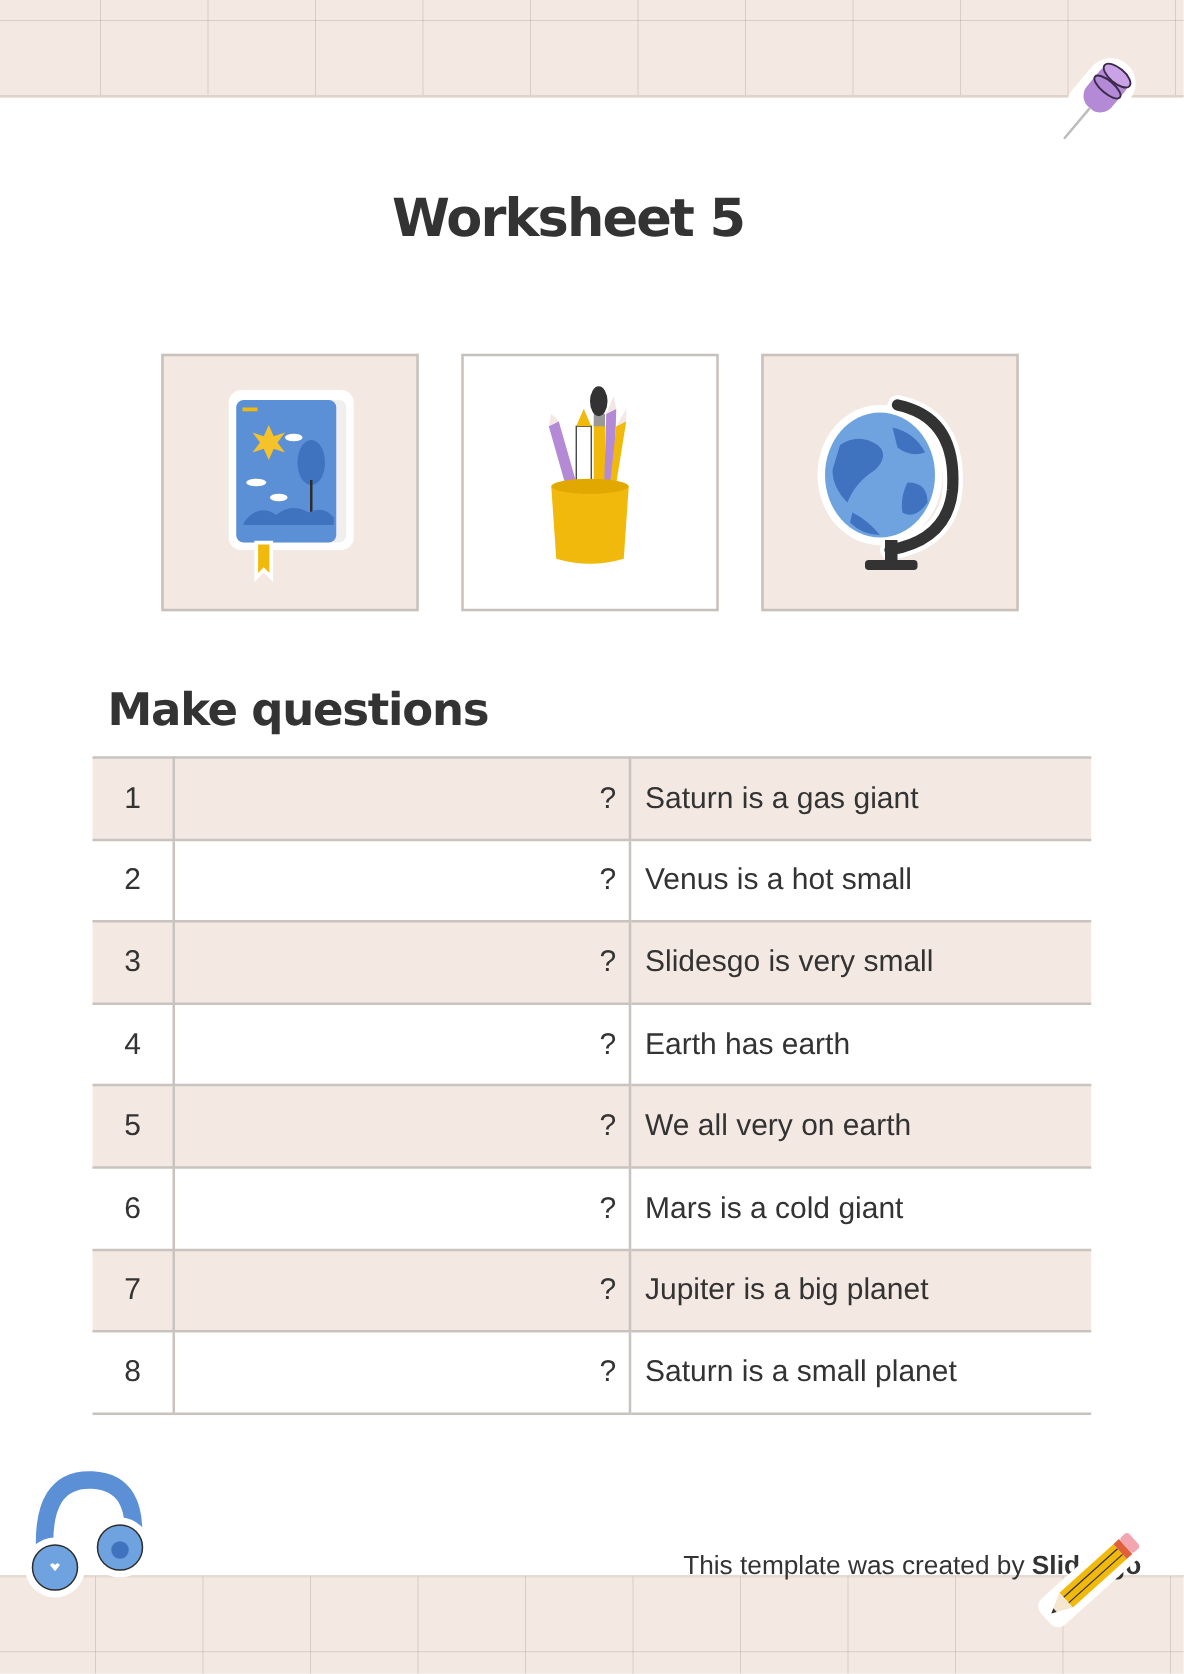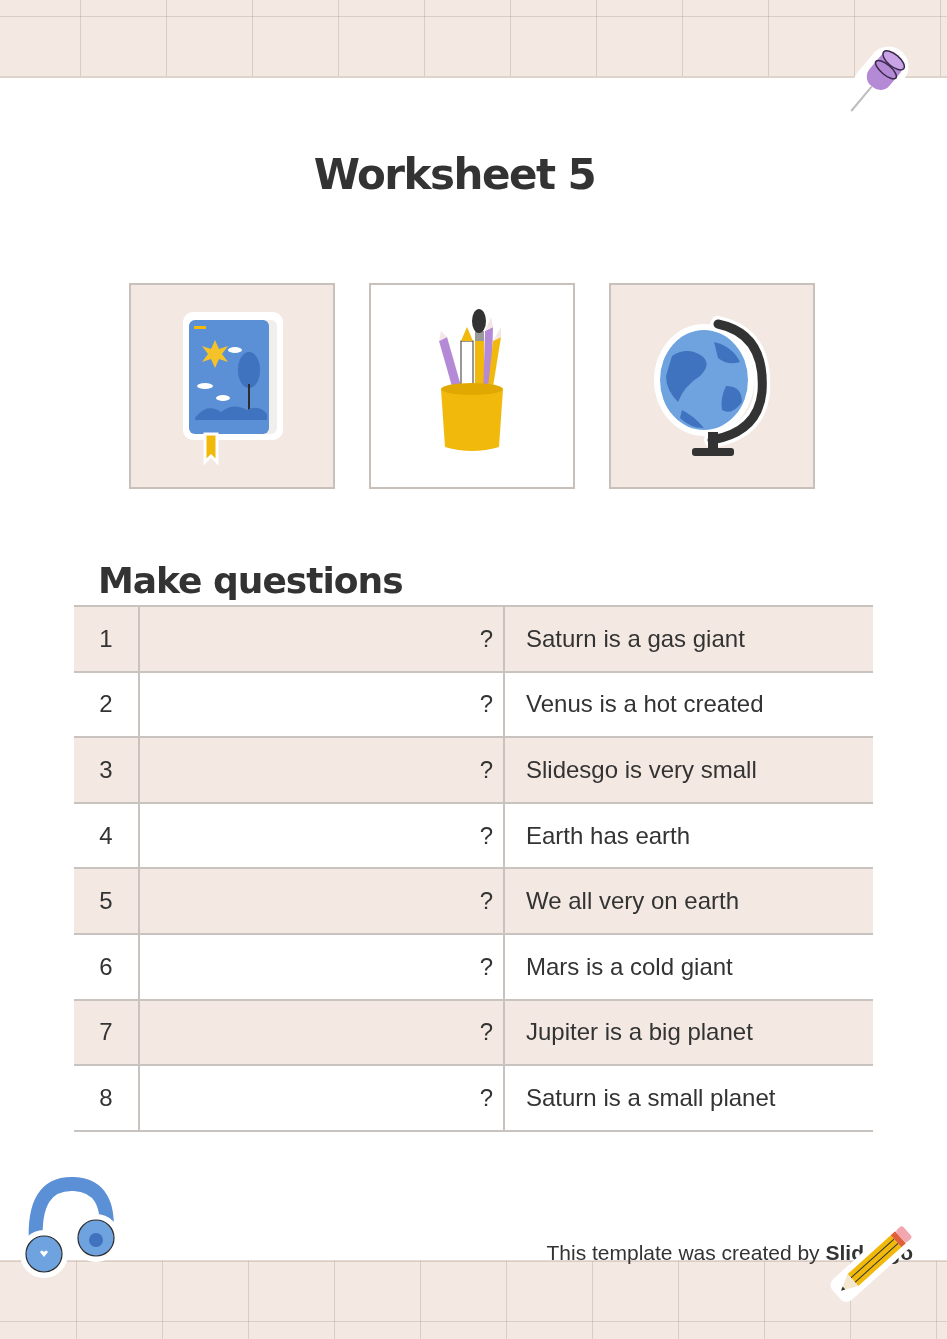--- a/index.html
+++ b/index.html
@@ -8,27 +8,27 @@
     background-image:
       linear-gradient(to right, rgba(170,150,140,0.35) 1px, transparent 1px),
       linear-gradient(to bottom, rgba(170,150,140,0.35) 1px, transparent 1px);
     background-size:86px 60px; }
   .band-top { top:0; height:76px; background-position:-6px 16px; border-bottom:2px solid #e0d3ca; }
   .band-bottom { top:1260px; height:79px; background-position:-10px 0px; border-top:1px solid #e6dad2; }
   .title { position:absolute; top:150px; left:0; width:909px; text-align:center; font-family:"DejaVu Sans", sans-serif; font-weight:900; font-size:42px; letter-spacing:-1.5px; color:#333333; margin:0; }
   .card { position:absolute; top:283px; width:206px; height:206px; border:2px solid #c8c0bb; box-sizing:border-box; display:flex; align-items:center; justify-content:center; }
   .card.beige { background:#f3e9e2; }
   .card.white { background:#ffffff; }
-  .subtitle { position:absolute; top:548px; left:86px; font-family:"DejaVu Sans", sans-serif; font-weight:900; font-size:36px; letter-spacing:-1px; color:#333333; margin:12px; }
+  .subtitle { position:absolute; top:548px; left:86px; font-family:"DejaVu Sans", sans-serif; font-weight:900; font-size:36px; letter-spacing:-1px; color:#333333; margin:0; }
   table.q { position:absolute; top:605px; left:74px; width:799px; border-collapse:collapse; }
   table.q td { height:63.6px; border-top:2px solid #c9c3bf; border-bottom:2px solid #c9c3bf; font-family:"Liberation Sans", sans-serif; font-size:24px; color:#333333; padding:0; }
   table.q tr.odd td { background:#f3e9e2; }
   table.q td.num { width:64px; text-align:center; border-right:2px solid #c9c3bf; }
   table.q td.blank { width:365px; text-align:right; padding-right:10px; border-right:2px solid #c9c3bf; box-sizing:border-box; }
-  table.q td.answer { padding-left:21px; }
+  table.q td.answer { padding-left:11px; }
   .footer { position:absolute; top:1216px; left:0; width:913px; text-align:right; font-family:"Liberation Sans", sans-serif; font-size:21px; color:#333333;margin-top:25px; }
   .footer b { font-weight:700; }
   .sticker { position:absolute; }
 </style>
 </head>
 <body>
 
 <div class="grid-band band-top"></div>
 <div class="grid-band band-bottom"></div>
 
@@ -103,21 +103,21 @@
 <table class="q">
   <tbody>
     <tr class="odd">
       <td class="num">1</td>
       <td class="blank">?</td>
       <td class="answer">Saturn is a gas giant</td>
     </tr>
     <tr>
       <td class="num">2</td>
       <td class="blank">?</td>
-      <td class="answer">Venus is a hot created</td>
+      <td class="answer">Venus is a hot small</td>
     </tr>
     <tr class="odd">
       <td class="num">3</td>
       <td class="blank">?</td>
       <td class="answer">Slidesgo is very small</td>
     </tr>
     <tr>
       <td class="num">4</td>
       <td class="blank">?</td>
       <td class="answer">Earth has earth</td>

